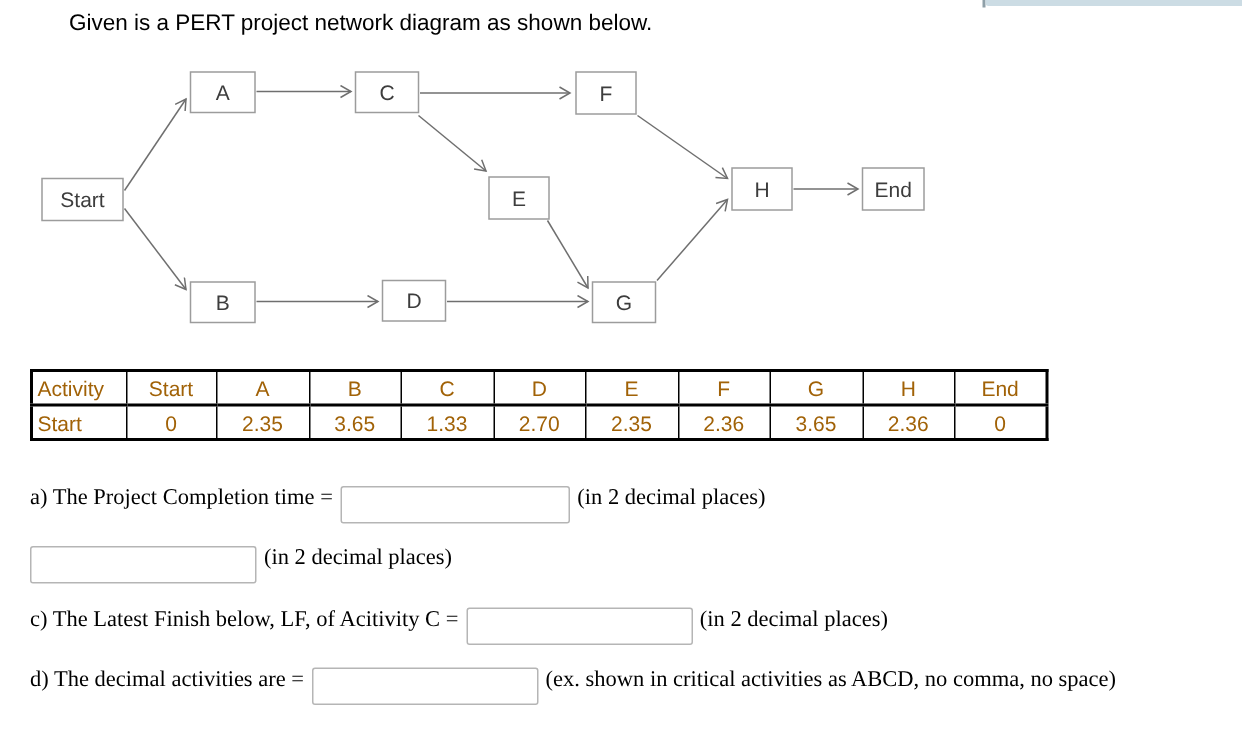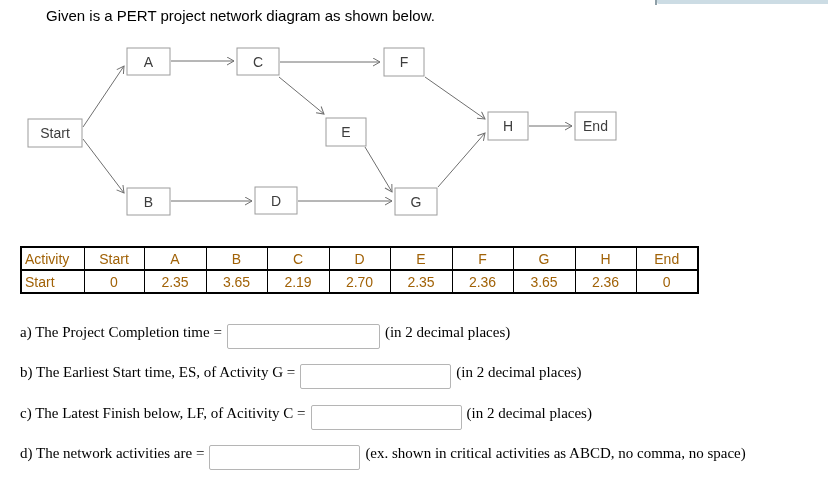--- a/index.html
+++ b/index.html
@@ -158,45 +158,44 @@
         <td>F</td>
         <td>G</td>
         <td>H</td>
         <td>End</td>
       </tr>
       <tr class="time-row">
         <td class="rowhead">Start</td>
         <td>0</td>
         <td>2.35</td>
         <td>3.65</td>
-        <td>2.19</td>
+        <td>1.33</td>
         <td>2.70</td>
         <td>2.35</td>
         <td>2.36</td>
         <td>3.65</td>
         <td>2.36</td>
         <td>0</td>
       </tr>
     </tbody>
 </table>
 
 <div id="questions">
     <div class="qrow q-a" style="top: 324px;">
       <span>a) The Project Completion time =</span>
       <input type="text" value="" style="">
       <span>(in 2 decimal places)</span>
     </div>
     <div class="qrow q-b" style="top: 364px;">
-      <span>b) The Earliest Start time, ES, of Activity G =</span>
       <input type="text" value="" style="">
       <span>(in 2 decimal places)</span>
     </div>
     <div class="qrow q-c" style="top: 405px;">
       <span>c) The Latest Finish below, LF, of Acitivity C =</span>
       <input type="text" value="" style="">
       <span>(in 2 decimal places)</span>
     </div>
     <div class="qrow q-d" style="top: 445px;">
-      <span>d) The network activities are =</span>
+      <span>d) The decimal activities are =</span>
       <input type="text" value="" style="">
       <span>(ex. shown in critical activities as ABCD, no comma, no space)</span>
     </div>
   </div>
 
 </body></html>

